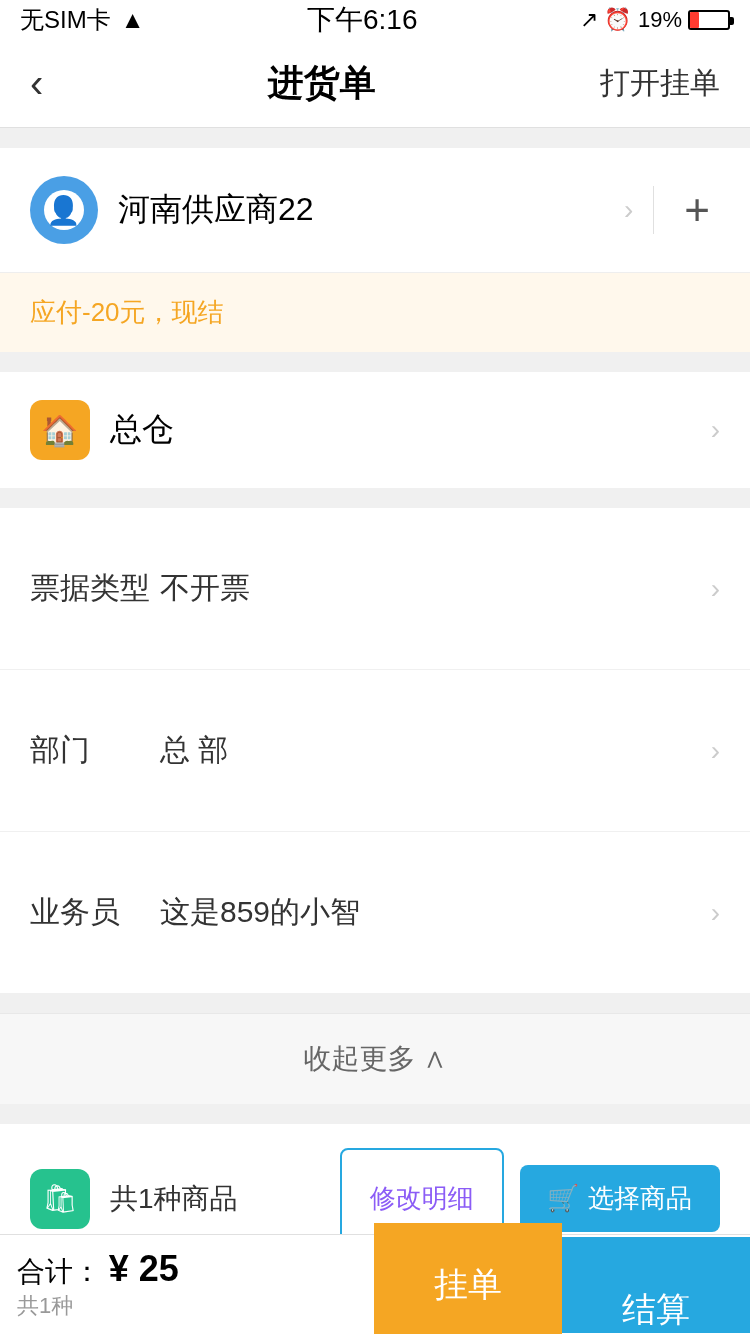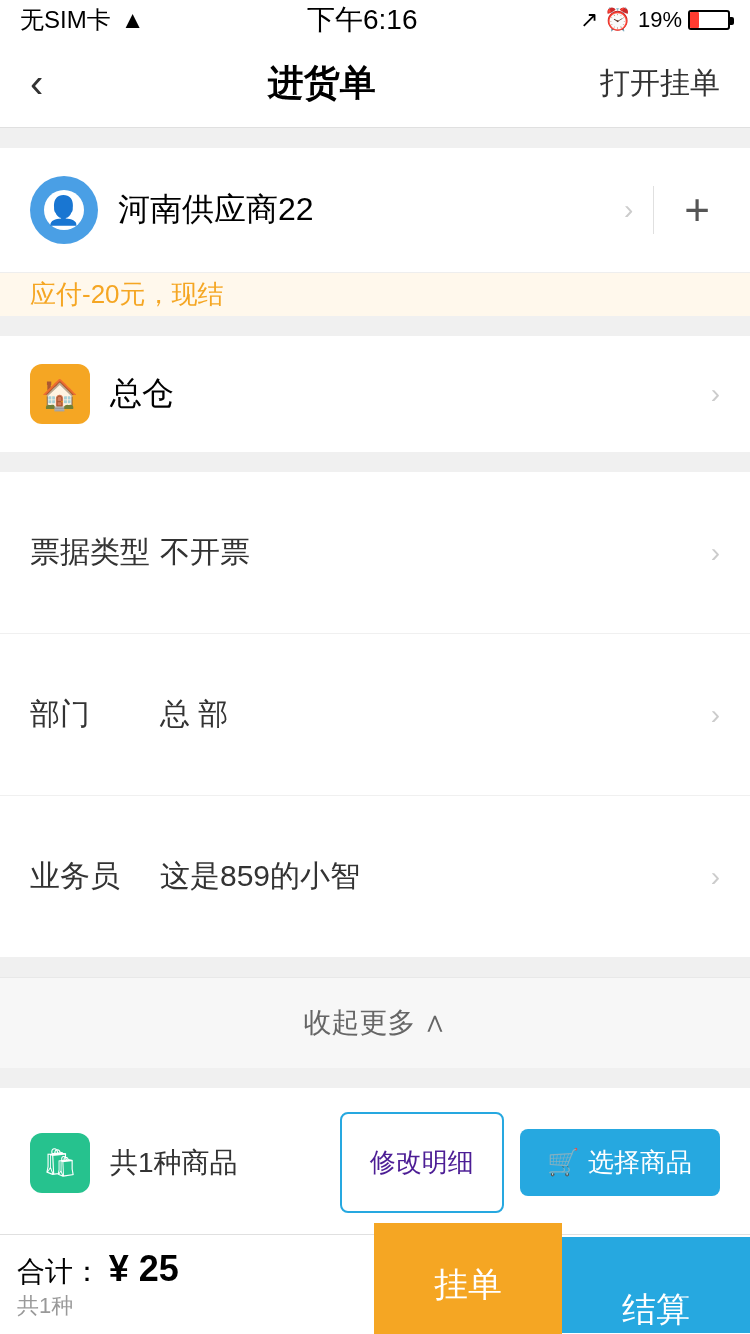--- a/index.html
+++ b/index.html
@@ -111,21 +111,21 @@
     .add-btn {
       font-size: 44px;
       color: #555;
       cursor: pointer;
       padding: 0 10px;
     }
 
     
     .notice-bar {
       background: #fff8ec;
-      padding: 4px 30px;
+      padding: 22px 30px;
       font-size: 26px;
       color: #f5a623;
     }
 
     
     .warehouse-row {
       display: flex;
       align-items: center;
       padding: 28px 30px;
     }
@@ -196,21 +196,21 @@
       font-size: 28px;
       color: #fff;
     }
     .product-count {
       flex: 1;
       font-size: 28px;
       color: #333;
     }
     .btn-outline {
       border: 2px solid #26a8e0;
-      color: #4c1d95;
+      color: #8b5cf6;
       background: #fff;
       border-radius: 8px;
       padding: 31px 28px;
       font-size: 26px;
       cursor: pointer;
       margin-right: 16px;
     }
     .btn-primary {
       background: #26a8e0;
       color: #fff;

